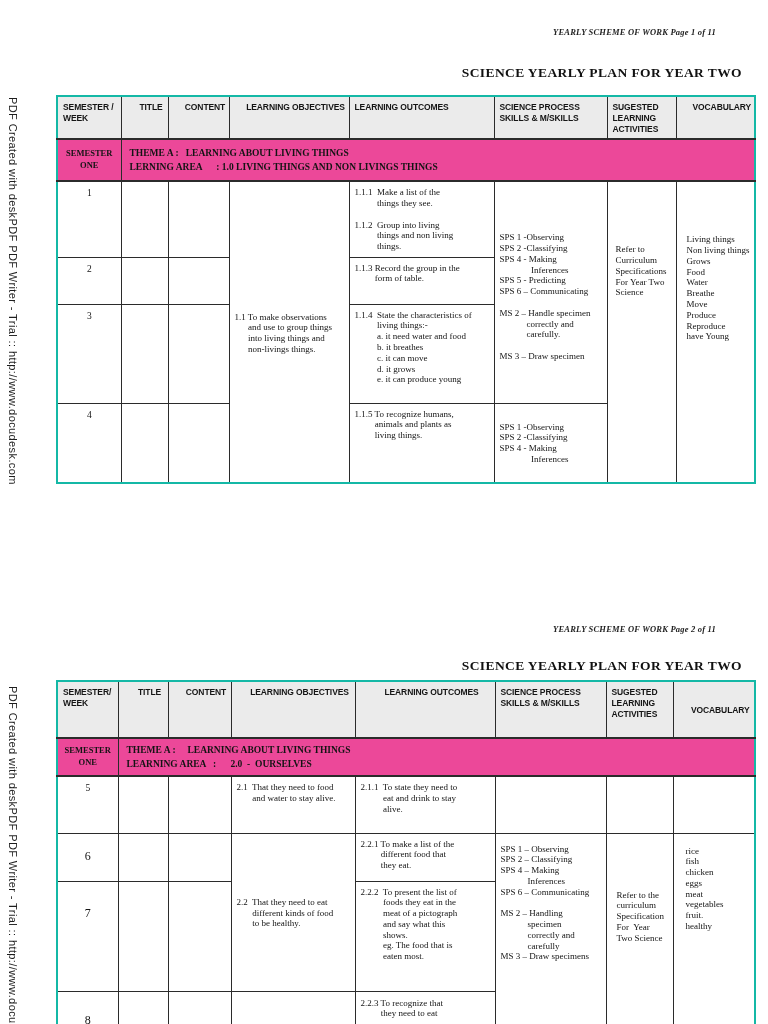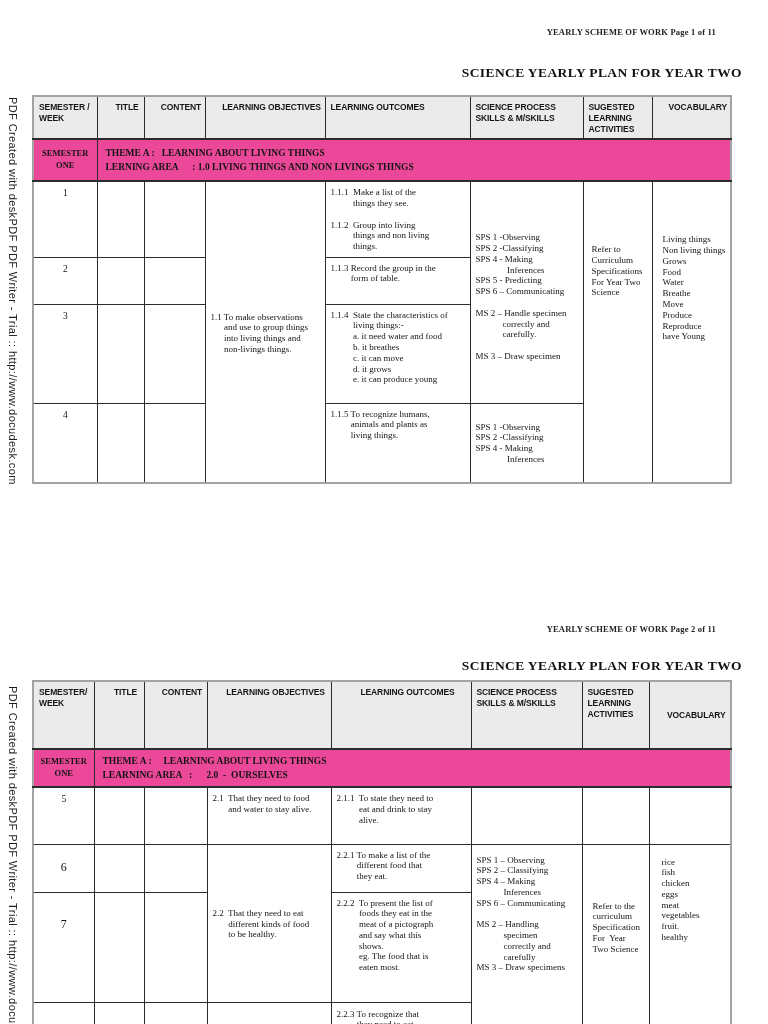--- a/index.html
+++ b/index.html
@@ -6,31 +6,31 @@
   #frame{position:relative;width:768px;height:1024px;background:#ffffff;overflow:hidden;
          font-family:"Liberation Serif", serif;color:#141414;}
 
   
   .watermark{position:absolute;left:7px;writing-mode:vertical-rl;text-orientation:mixed;
              font-family:"Liberation Sans", sans-serif;font-size:11px;letter-spacing:.4px;
              color:#1e1e1e;white-space:nowrap;}
   #wm1{top:97px;}
   #wm2{top:686px;}
 
-  .page-note{position:absolute;right:52px;font-weight:600;
+  .page-note{position:absolute;right:52px;font-style:italic;font-weight:600;
              font-size:8.5px;letter-spacing:.2px;color:#222;}
   #note1{top:27px;}
   #note2{top:624px;}
 
   .title-wrap{position:absolute;left:44px;width:698px;text-align:right;}
   #title1{top:63px;} #title2{top:656px;}
   .page-title{font-weight:bold;font-size:13.5px;letter-spacing:.4px;color:#111;}
 
-  table.plan{position:absolute;left:32px;border-collapse:collapse;table-layout:fixed;
-             width:698px;border:2px solid #a3a3a3;}
+  table.plan{position:absolute;left:56px;border-collapse:collapse;table-layout:fixed;
+             width:698px;border:2px solid #14b8a6;}
   #t1{top:95px;} #t2{top:680px;}
   .plan th,.plan td{border:1px solid #2b2b2b;overflow:hidden;box-sizing:border-box;}
 
   .plan th{background:#ebebeb;font-family:"Liberation Sans", sans-serif;font-weight:bold;
            font-size:8.5px;line-height:1.3;letter-spacing:-.1px;text-align:left;
            vertical-align:top;padding:5px 3px 3px 5px;white-space:pre-line;
            border-bottom:2px solid #2b2b2b;color:#151515;}
   .plan th.ctr{text-align:center;padding-left:16px;}
 
   .trow td{background:#ec4899;border-bottom:2px solid #2b2b2b;}
@@ -187,21 +187,21 @@
       <col style="width:61px">
         <col style="width:50px">
         <col style="width:63px">
         <col style="width:124px">
       <col style="width:140px">
         <col style="width:111px">
         <col style="width:67px">
         <col style="width:82px">
     </colgroup>
     <tbody>
-        <tr style="height:68px">
+        <tr style="height:57px">
       <th>SEMESTER/
 WEEK</th>
       <th class="ctr">TITLE</th>
       <th class="ctr">CONTENT</th>
       <th class="ctr">LEARNING OBJECTIVES</th>
       <th class="ctr">LEARNING OUTCOMES</th>
       <th>SCIENCE PROCESS
 SKILLS &amp; M/SKILLS</th>
       <th>SUGESTED
 LEARNING

